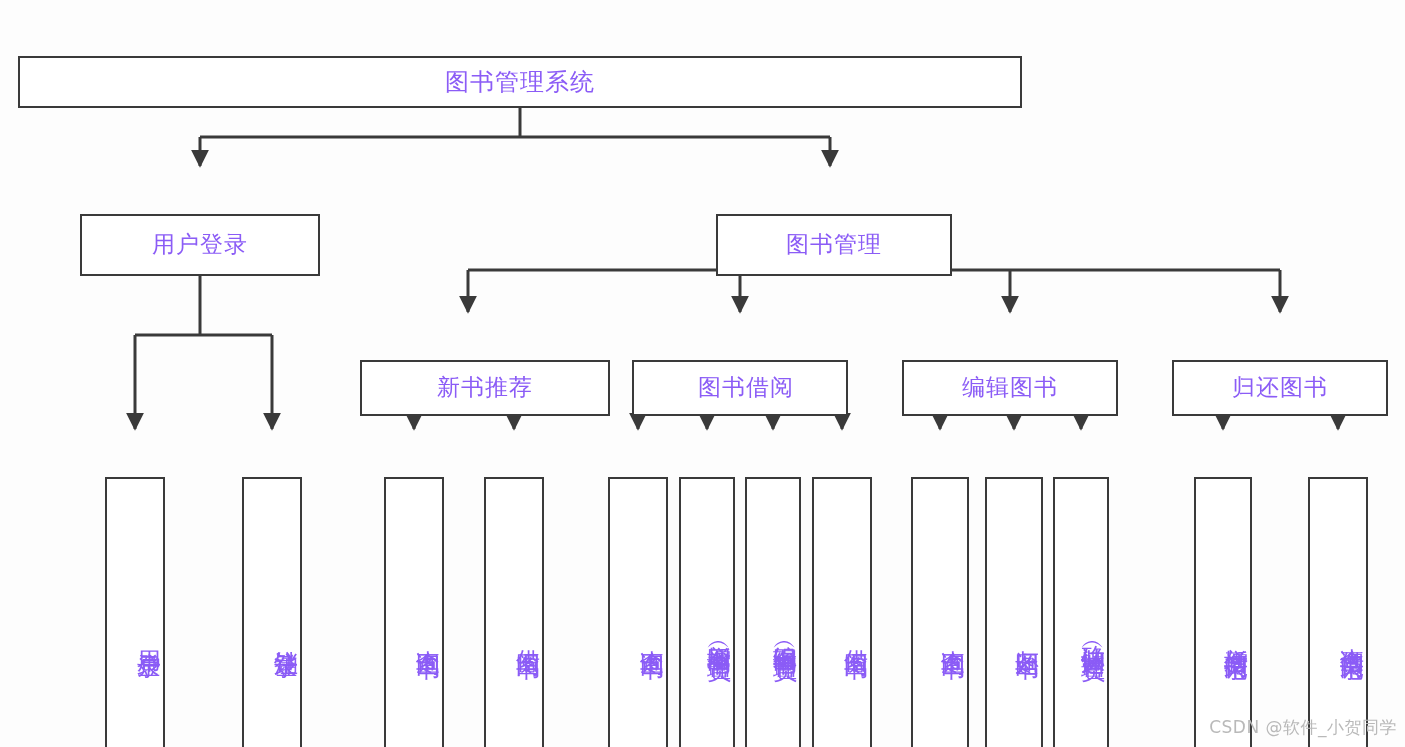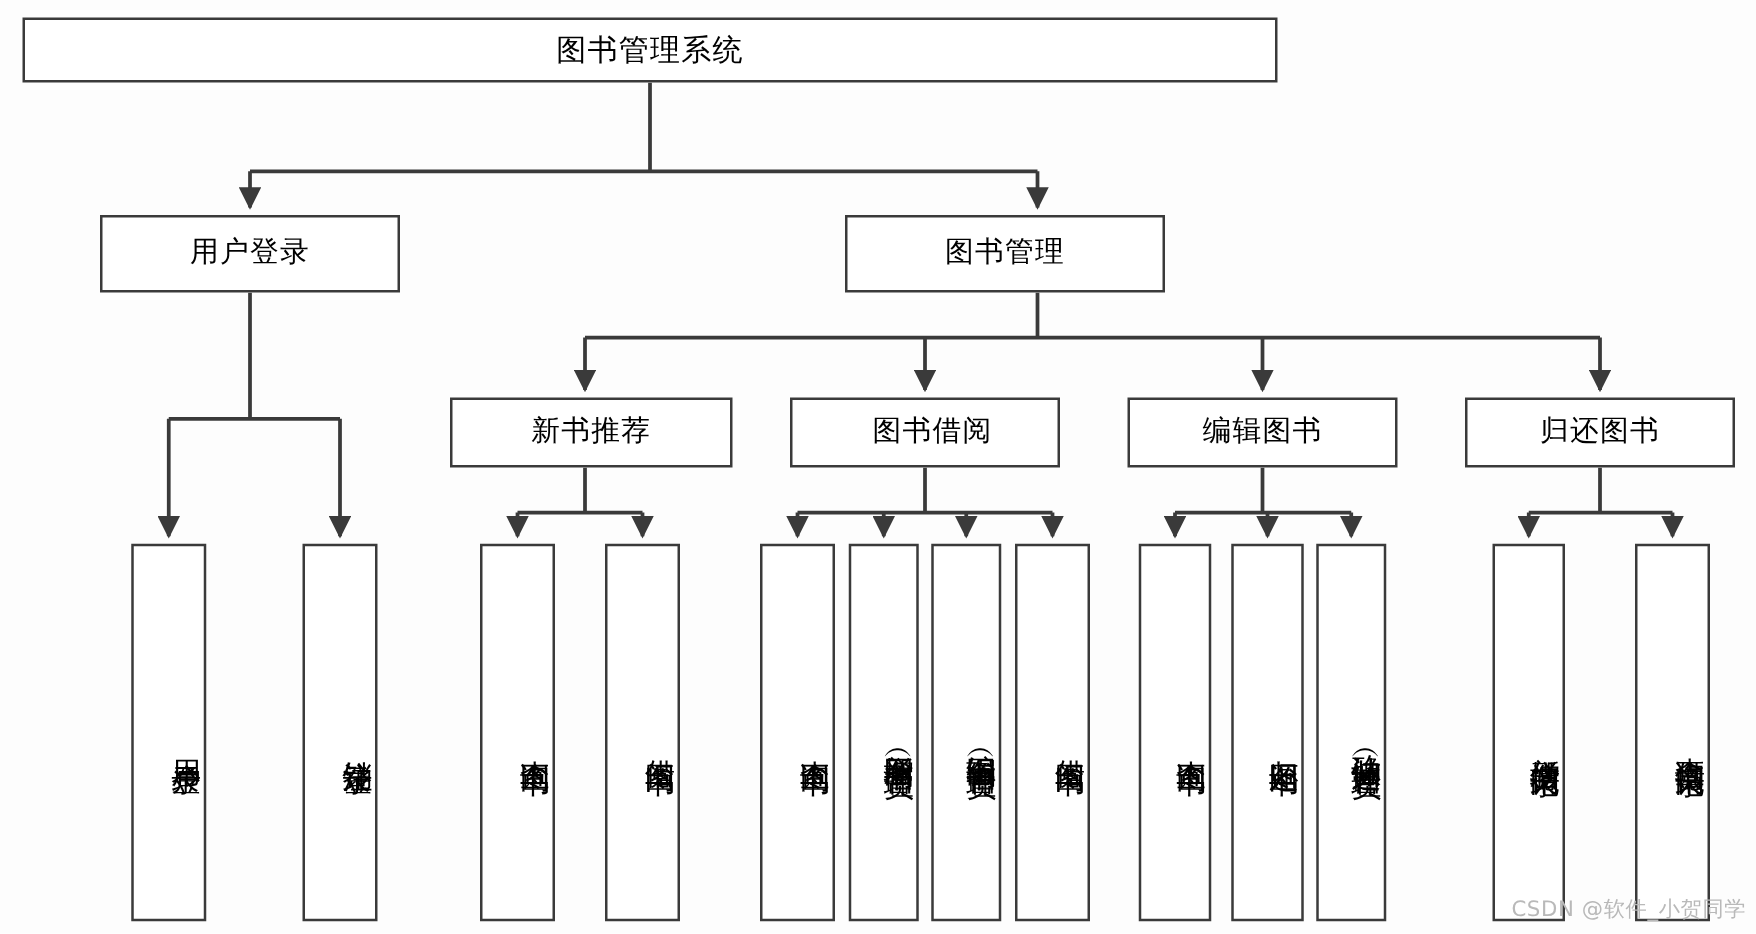--- a/index.html
+++ b/index.html
@@ -26,21 +26,22 @@
     pointer-events: none;
   }
   .node {
     position: absolute;
     box-sizing: border-box;
     border: 2px solid #3a3a3a;
     background: #ffffff;
     display: flex;
     align-items: center;
     justify-content: center;
-    color: #000000;
+    color: #8b5cf6;
+    margin-top: 42px;
   }
   .node.horiz {
     font-size: 23px;
     line-height: 1.2;
     letter-spacing: 1px;
   }
   .node.root {
     font-size: 24px;
   }
   .node.vert {
@@ -125,25 +126,25 @@
     </g>
   </svg>
 
   <div class="node horiz root" style="left:18px; top:14px; width:1004px; height:52px;">
     <span>图书管理系统</span>
   </div>
 
   <div class="node horiz" style="left:80px; top:172px; width:240px; height:62px;">
     <span>用户登录</span>
   </div>
-  <div class="node horiz" style="left:676px; top:172px; width:256px; height:62px;">
+  <div class="node horiz" style="left:716px; top:172px; width:236px; height:62px;">
     <span>图书管理</span>
   </div>
 
-  <div class="node horiz" style="left:360px; top:318px; width:226px; height:56px;">
+  <div class="node horiz" style="left:360px; top:318px; width:250px; height:56px;">
     <span>新书推荐</span>
   </div>
   <div class="node horiz" style="left:632px; top:318px; width:216px; height:56px;padding-left:12px;">
     <span>图书借阅</span>
   </div>
   <div class="node horiz" style="left:902px; top:318px; width:216px; height:56px;">
     <span>编辑图书</span>
   </div>
   <div class="node horiz" style="left:1172px; top:318px; width:216px; height:56px;">
     <span>归还图书</span>

